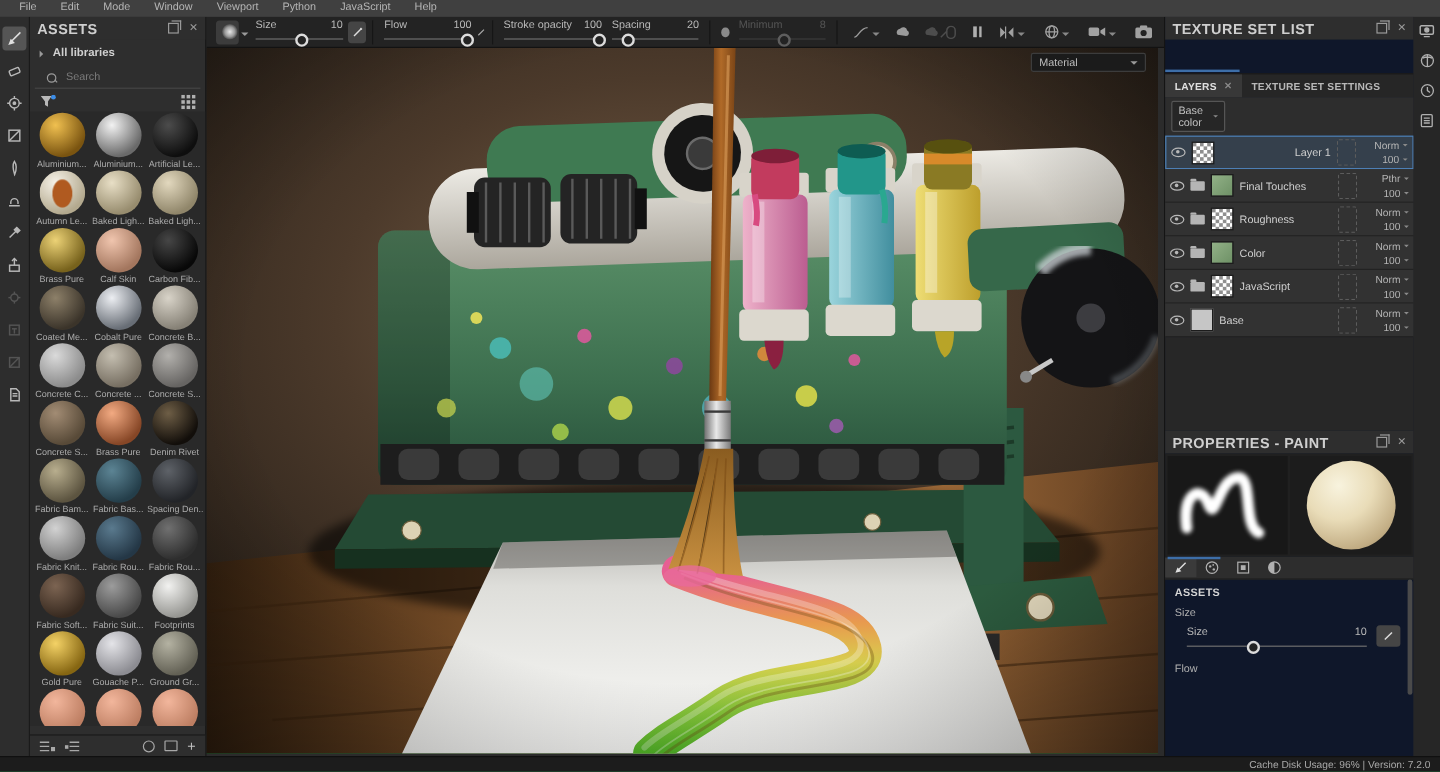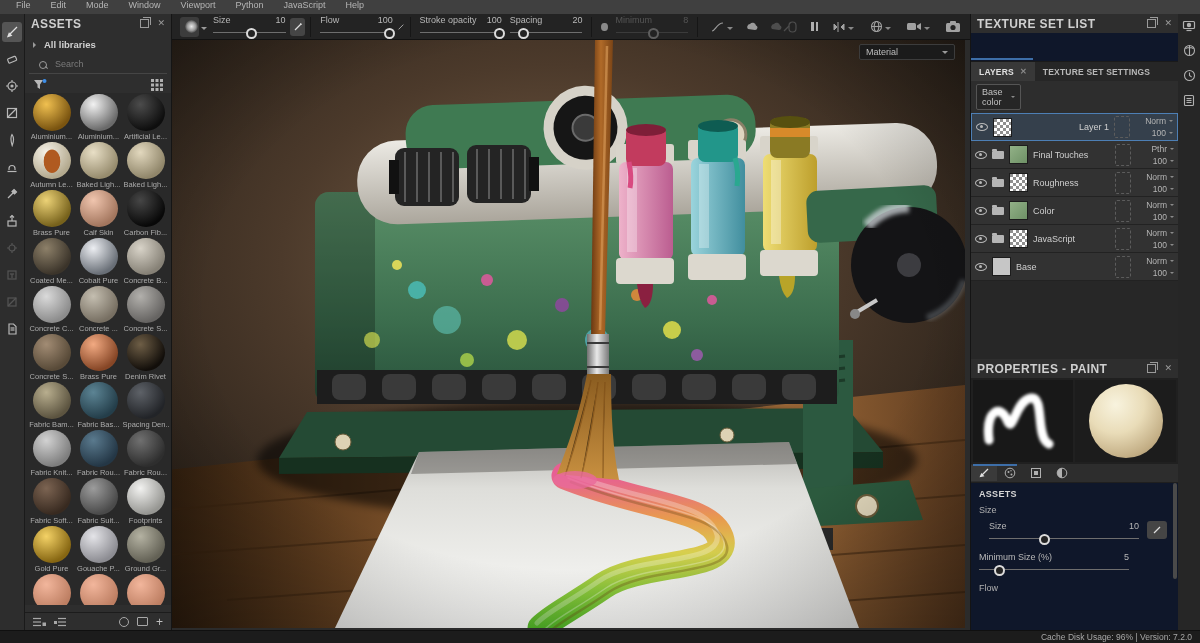--- a/index.html
+++ b/index.html
@@ -991,29 +991,20 @@
         <div class="slider-track">
             <span class="knob" style="left:33%"></span>
           </div>
       </div>
       <div class="press-btn">
         <svg class="ic" width="10" height="10" viewBox="0 0 10 10" stroke="#ddd" fill="none" stroke-width="1.2">
             <line x1="2" y1="8" x2="8" y2="2"></line>
           </svg>
       </div>
     </div>
-    <div class="prop-slider" style="margin-left:0">
-      <div class="slider-head">
-          <span>Minimum Size (%)</span>
-          <span>5</span>
-        </div>
-      <div class="slider-track">
-          <span class="knob" style="left:10%"></span>
-        </div>
-    </div>
     <div class="group-label">Flow</div>
   </div>
 </div>
 
 <div class="rstrip">
   <svg class="ic" width="14" height="12" viewBox="0 0 14 12" stroke="#b0b0b0" fill="none" stroke-width="1.2">
       <rect x="1.5" y="1.5" width="11" height="7" rx="1"></rect>
       <circle cx="7" cy="5" r="1.6" fill="#b0b0b0"></circle>
       <line x1="4.5" y1="10.5" x2="9.5" y2="10.5"></line>
     </svg>

